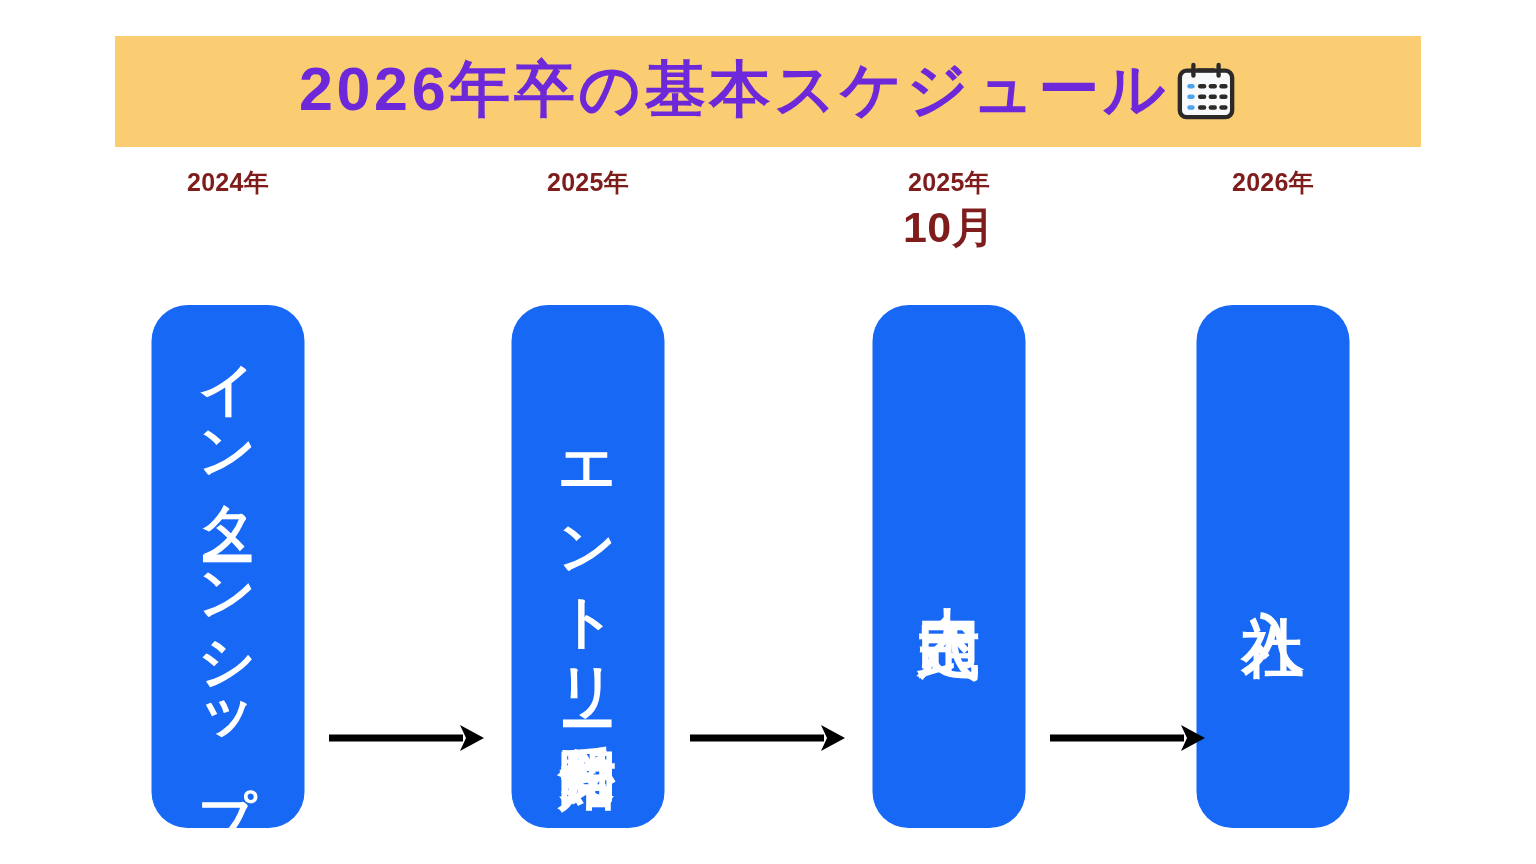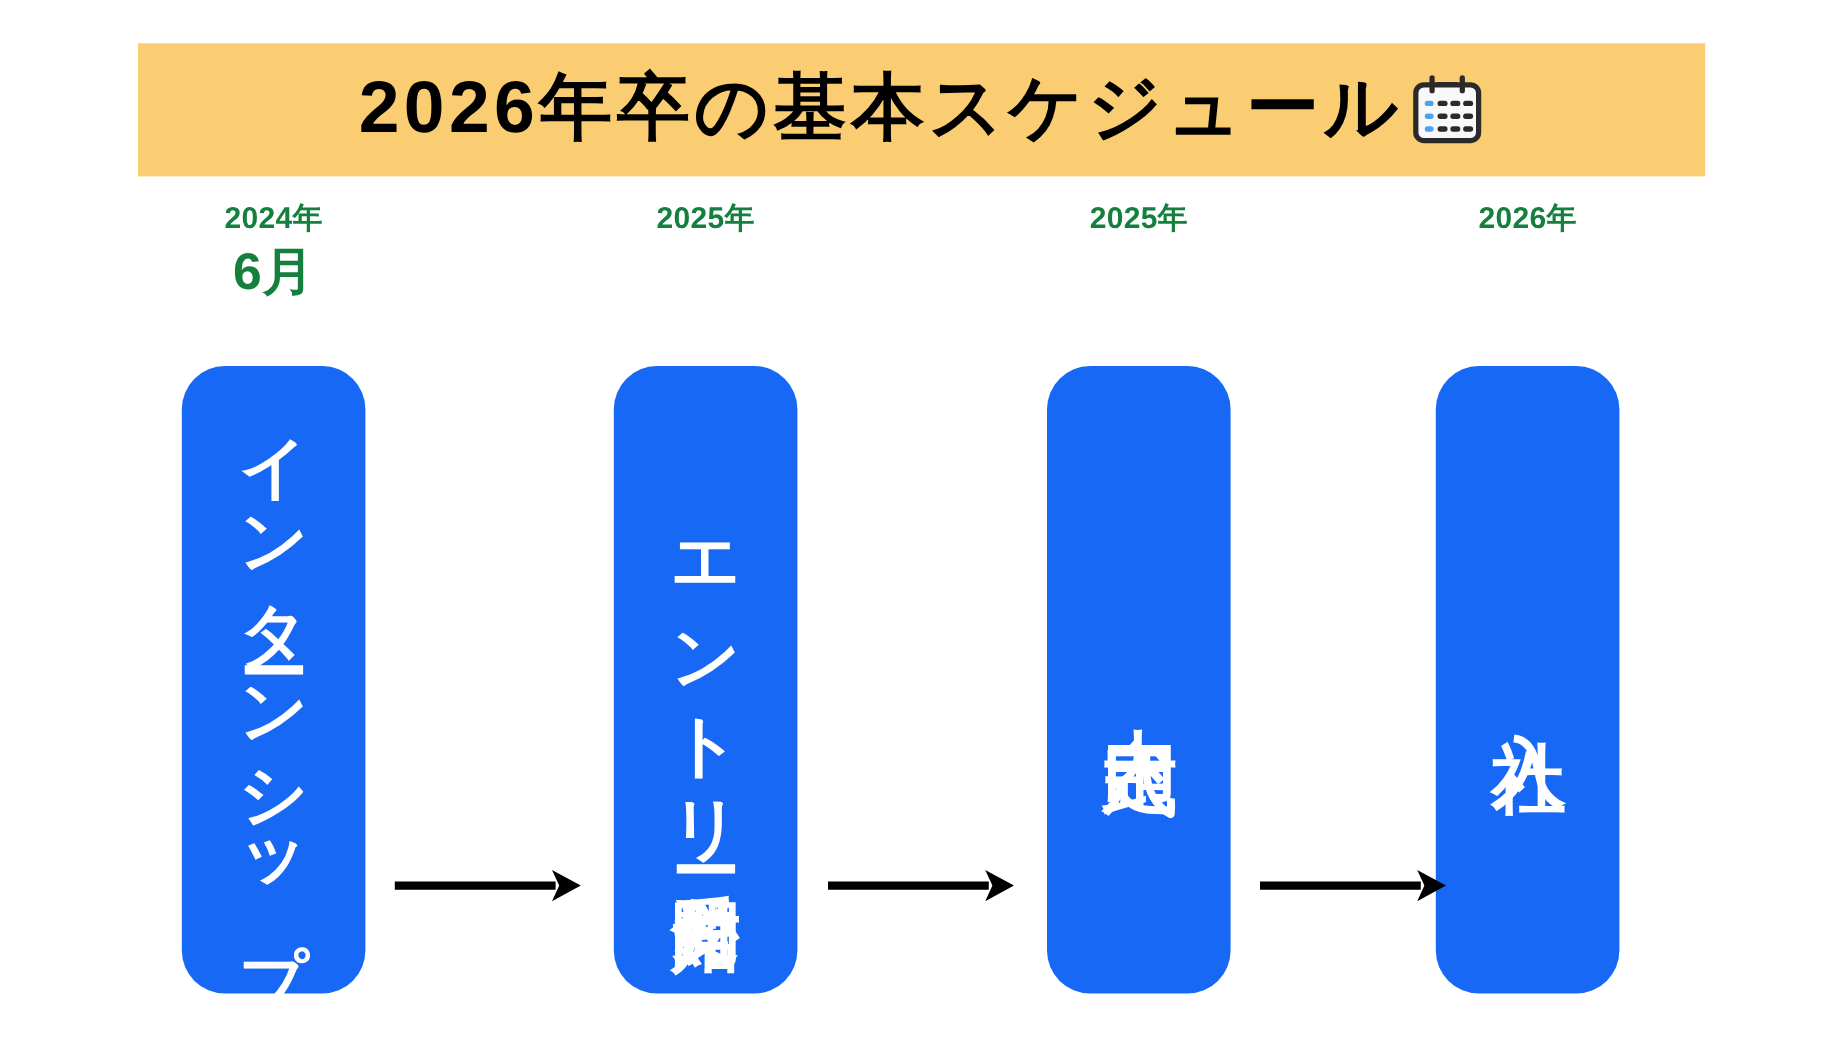--- a/index.html
+++ b/index.html
@@ -25,21 +25,21 @@
     height: 111px;
     background: #facd72;
     display: flex;
     align-items: center;
     justify-content: center;
     box-sizing: border-box;
   }
   .banner-title {
     font-size: 61px;
     font-weight: 700;
-    color: #000000;
+    color: #6d28d9;
     letter-spacing: 0.06em;
     line-height: 1;
     white-space: nowrap;
     display: flex;
     align-items: center;
     transform: translateY(-2px);
   }
 
   
   .cal-icon {
@@ -66,21 +66,21 @@
     width: 270px;
     height: 680px;
   }
   .step-1 { left: 93px; }
   .step-2 { left: 453px; }
   .step-3 { left: 814px; }
   .step-4 { left: 1138px; }
 
   .date-block {
     text-align: center;
-    color: #15803d;
+    color: #7f1d1d;
     line-height: 1;
     user-select: none;
   }
   .date-year {
     font-size: 25px;
     font-weight: 700;
     letter-spacing: 0.01em;
     margin-bottom: 11px;
   }
   .date-month {
@@ -158,39 +158,39 @@
       </svg>
     </span>
   </div>
 </div>
 
 <div class="timeline">
 
   <div class="step step-1">
     <div class="date-block">
       <div class="date-year">2024年</div>
-      <div class="date-month">6月</div>
     </div>
     <div class="phase-box">
       <span class="phase-label">インターンシップ</span>
     </div>
   </div>
 
   <div class="step step-2">
     <div class="date-block">
       <div class="date-year">2025年</div>
     </div>
     <div class="phase-box">
       <span class="phase-label">エントリー受付開始</span>
     </div>
   </div>
 
   <div class="step step-3">
     <div class="date-block">
       <div class="date-year">2025年</div>
+      <div class="date-month">10月</div>
     </div>
     <div class="phase-box">
       <span class="phase-label short">内定式</span>
     </div>
   </div>
 
   <div class="step step-4">
     <div class="date-block">
       <div class="date-year">2026年</div>
     </div>

